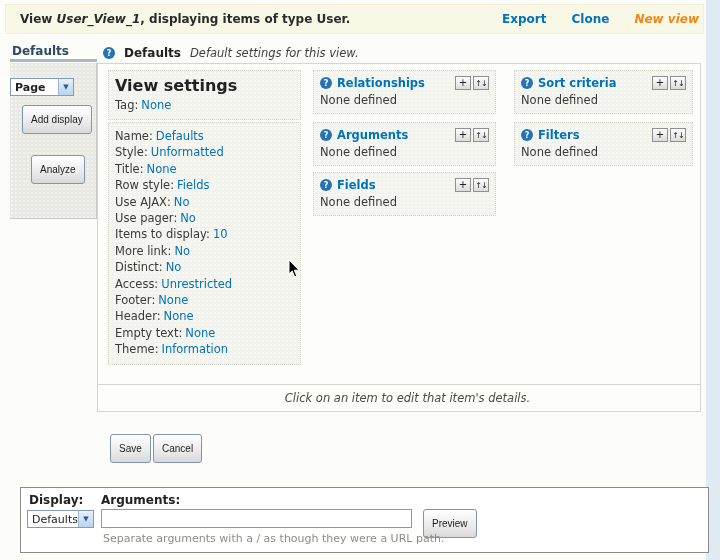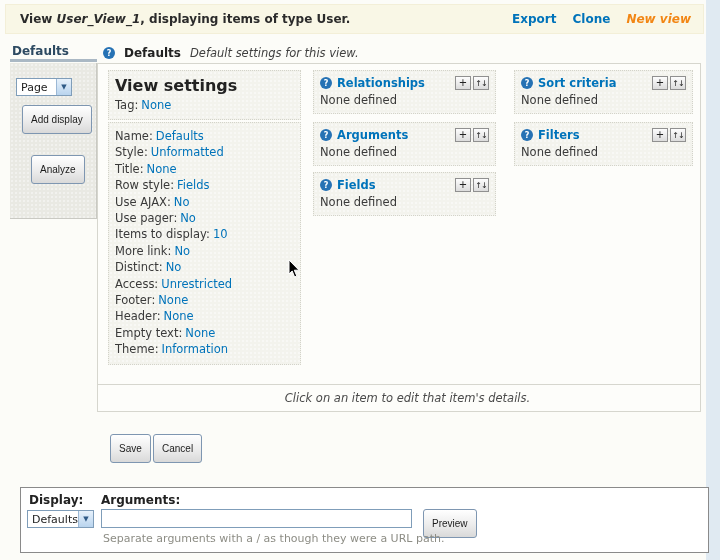--- a/index.html
+++ b/index.html
@@ -12,25 +12,25 @@
   }
   .abs { position:absolute; }
 
   
   .right-strip { left:706px; top:0; width:14px; height:560px; background:#e0eaf2; }
 
   
   .header-bar {
     left:5px; top:4px; width:699px; height:30px;
     background:#f9f7e6; border:1px solid #f3efd8;
-    display:flex; align-items:center; padding:0 12px 0 14px;
+    display:flex; align-items:center; padding:0 4px 0 14px;
   }
   .header-title { font-weight:bold; font-size:12px; color:#2b2b2b; white-space:nowrap; }
   .header-title .vname { font-style:italic; }
-  .header-links { margin-left:auto; display:flex; gap:16px; align-items:center; }
+  .header-links { margin-left:auto; display:flex; gap:25px; align-items:center; }
   .hlink { font-weight:bold; font-size:12px; color:#0073ba; text-decoration:none; cursor:pointer; }
   .hlink.orange { color:#f28614; font-style:italic; }
 
   
   .tab-defaults { left:12px; top:44px; width:84px; font-weight:bold; font-size:12px; color:#2d4a62; cursor:pointer; }
   .tab-underline { left:10px; top:59px; width:87px; height:3px; background:#aab8c4; }
   .sidebar-panel {
     left:10px; top:63px; width:87px; height:156px;
     background-color:#e9e9e3;
     background-image:radial-gradient(circle, rgba(255,255,255,.85) 24%, transparent 26%);
@@ -120,21 +120,21 @@
   <div class="header-links">
     <a class="hlink">Export</a>
     <a class="hlink">Clone</a>
     <a class="hlink orange">New view</a>
   </div>
 </div>
 
 <div class="abs tab-defaults">Defaults</div>
 <div class="abs tab-underline"></div>
 <div class="abs sidebar-panel">
-  <div class="abs selectbox" style="left:6px; top:15px; width:56px;">
+  <div class="abs selectbox" style="left:0; top:15px; width:64px;font-weight:bold;">
     <span class="sel-text">Page</span>
     <span class="sel-arrow">▼</span>
   </div>
   <button class="abs btn" style="left:12px; top:42px;">Add display</button>
   <button class="abs btn" style="left:21px; top:92px;">Analyze</button>
 </div>
 
 <div class="abs main-heading">
   <span class="help-dot">?</span>
   <span class="heading-title">Defaults</span>

